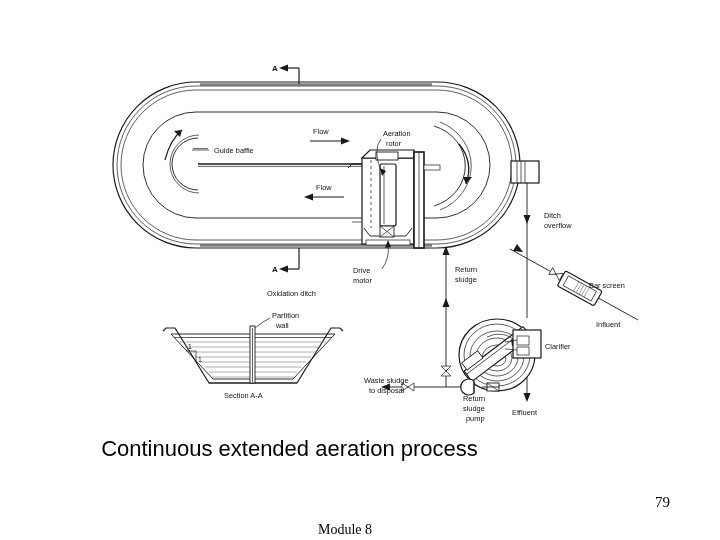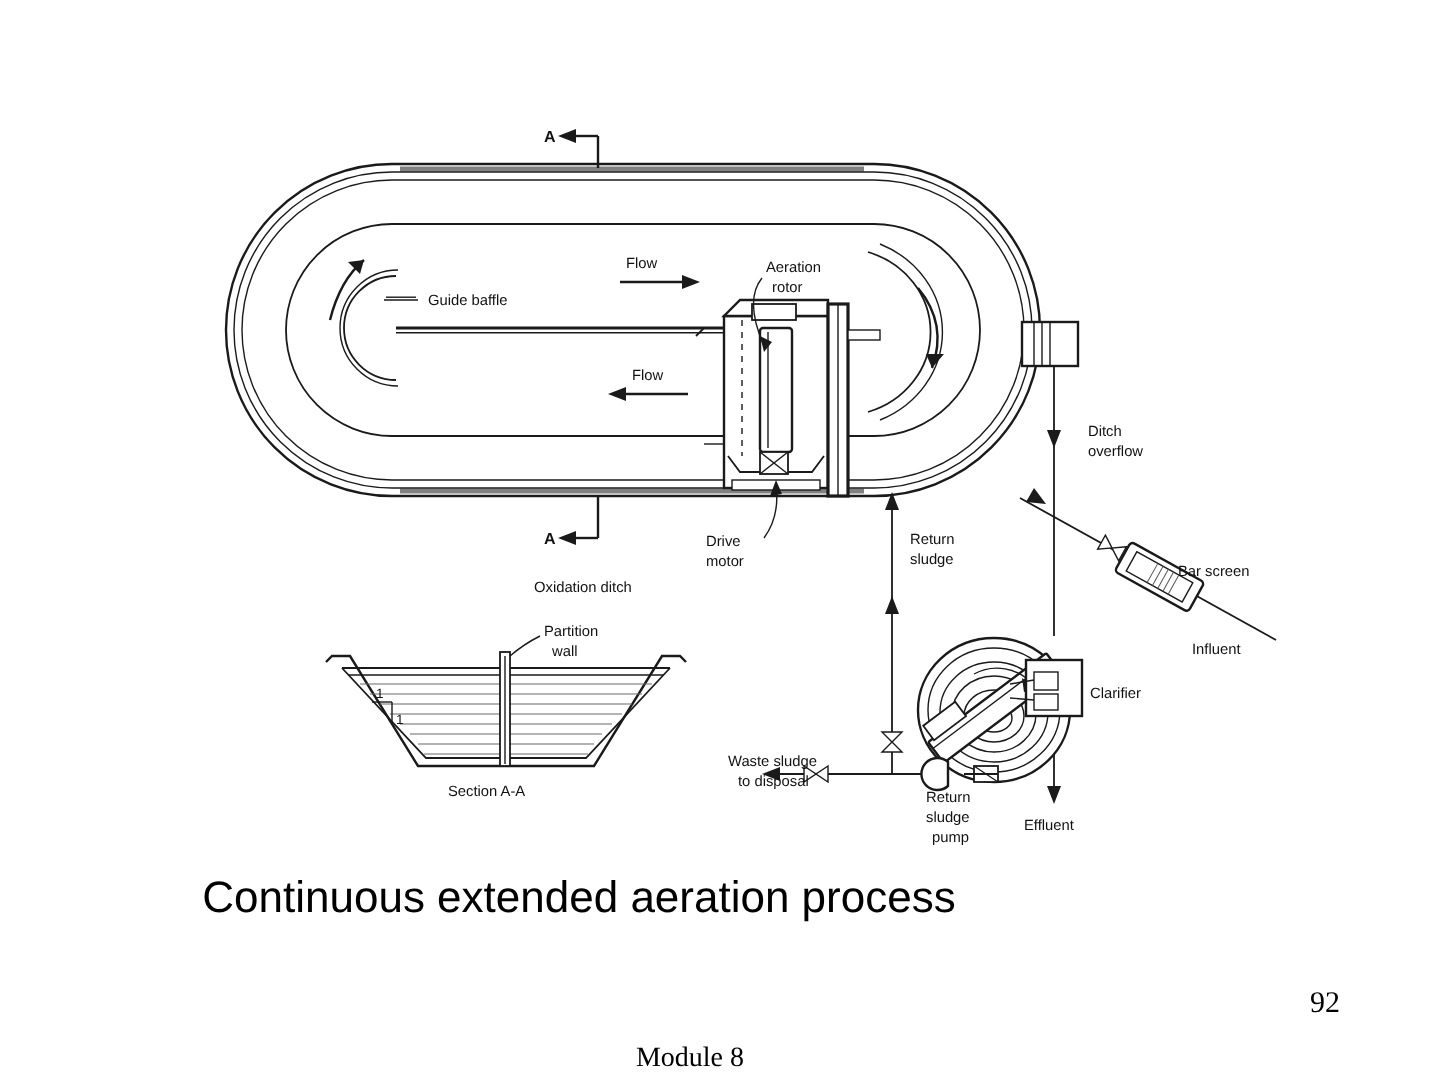--- a/index.html
+++ b/index.html
@@ -328,15 +328,15 @@
 
       <text class="lbl" x="224" y="398">Section A-A</text>
     </g>
 
   </svg>
 
   <div id="slide-title">Continuous extended aeration process</div>
 
   <div id="footer-module">Module 8</div>
 
-  <div id="footer-page">92</div>
+  <div id="footer-page">79</div>
 
 </div>
 
 </body></html>

